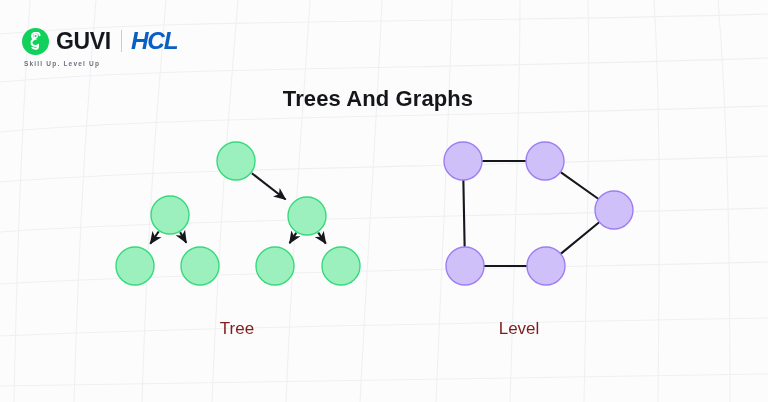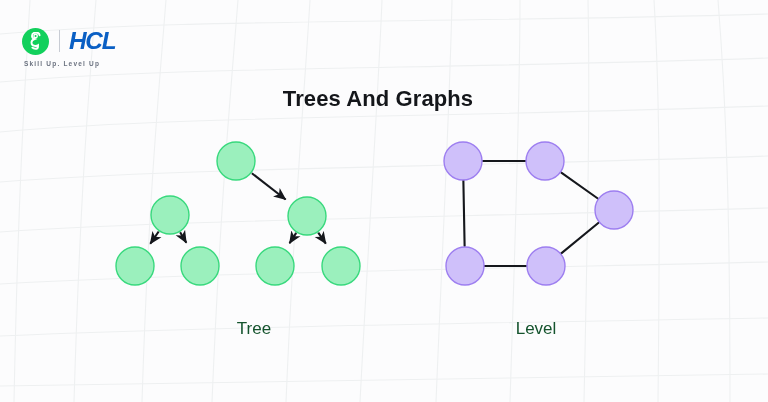--- a/index.html
+++ b/index.html
@@ -92,24 +92,23 @@
     letter-spacing: 0.1px;
   }
   
   .figure-layer {
     position: absolute;
     inset: 0;
   }
   .fig-caption {
     position: absolute;
     font-size: 17px;
-    color: #14532d;
+    color: #7f1d1d;
     text-align: center;
     transform: translateX(-50%);
-    margin-left: 17px;
   }
   svg.diagram {
     position: absolute;
     left: 0;
     top: 0;
     overflow: visible;
   }
   .tree-node {
     fill: #9bf0bd;
     stroke: #38d97d;
@@ -164,20 +163,21 @@
   <div class="logo-bar">
     <div class="logo-row">
       <span class="guvi-mark">
         <svg width="17" height="19" viewBox="0 0 17 19" aria-hidden="true">
           <path d="M12.6 3.2c0-1.6-1.5-2.6-3.6-2.6C6.6 0.6 5 2 5 3.9c0 1.5 1 2.5 2.6 3.1
                    -1.9 0.6-3.1 1.8-3.1 3.6 0 2 1.6 3.4 3.9 3.4 1.1 0 2-0.2 2.6-0.6
                    l0 1c0 1.6-0.9 2.4-2.6 2.4-1.3 0-2.3-0.4-3-1.1" fill="none" stroke="#ffffff" stroke-width="1.9" stroke-linecap="round"></path>
           <circle cx="8.6" cy="4.0" r="1.7" fill="#12d05c" stroke="#ffffff" stroke-width="1.4"></circle>
         </svg>
       </span>
+      <span class="guvi-word">GUVI</span>
       <span class="logo-divider"></span>
       <span class="hcl-word">HCL</span>
     </div>
     <div class="tagline">Skill Up. Level Up</div>
   </div>
 
   <div class="slide-title">Trees And Graphs</div>
 
   <div class="figure-layer">
     <svg class="diagram" id="diagram-svg" width="768" height="402" aria-hidden="true">

